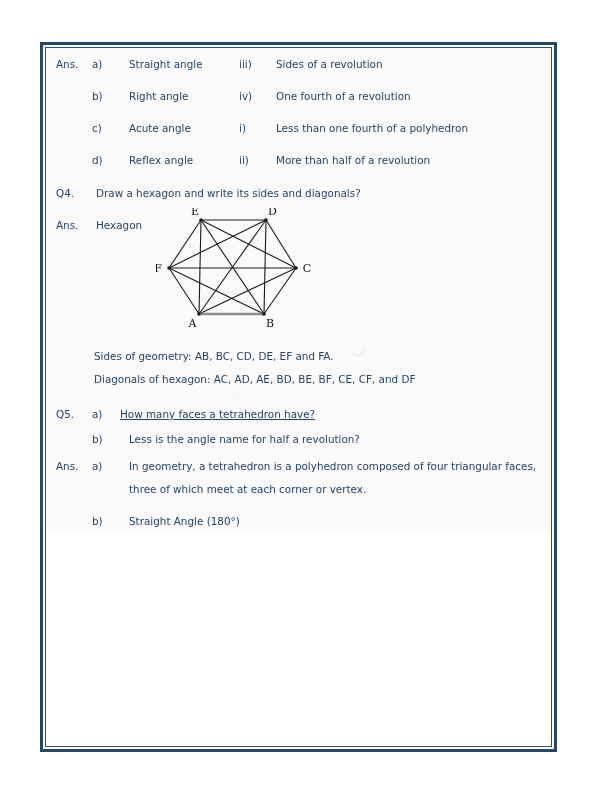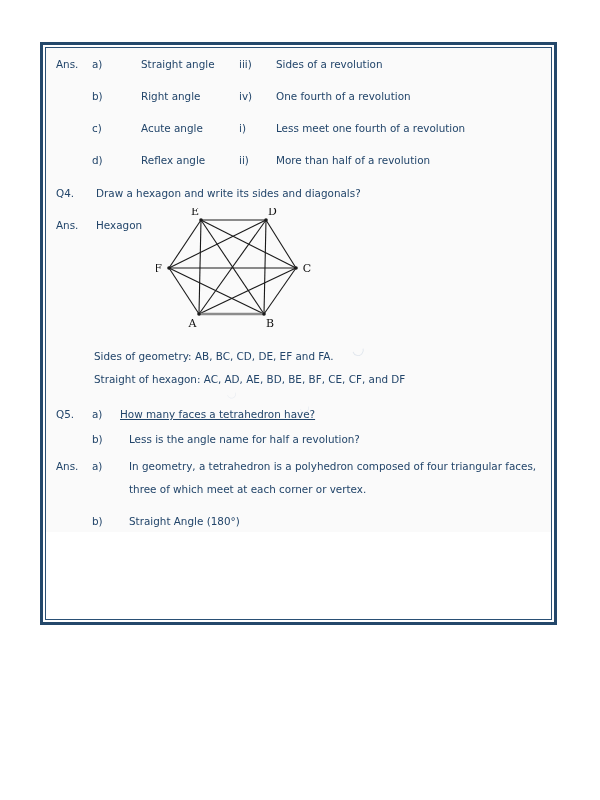--- a/index.html
+++ b/index.html
@@ -13,21 +13,21 @@
     font-family: "DejaVu Sans", sans-serif;
     overflow: hidden;
   }
 
   
   #page-frame {
     position: absolute;
     left: 40px;
     top: 42px;
     width: 517px;
-    height: 583px;
+    height: 710px;
     border: 3px solid #24486b;
     box-sizing: border-box;
     background: #ffffff;
   }
   #page-inner {
     position: absolute;
     left: 2px;
     top: 2px;
     right: 2px;
     bottom: 2px;
@@ -59,21 +59,21 @@
     white-space: nowrap;
   }
 
   .row {
     position: absolute;
     white-space: nowrap;
   }
 
   .c-tag   { position: absolute; left: 10px;  }
   .c-alpha { position: absolute; left: 46px;  }
-  .c-term  { position: absolute; left: 95px; text-align: right;  }
+  .c-term  { position: absolute; left: 83px; text-align: right;  }
   .c-rom   { position: absolute; left: 193px; }
   .c-desc  { position: absolute; left: 230px; }
 
   .q-tag   { position: absolute; left: 10px;  }
   .q-body  { position: absolute; left: 50px;  }
 
   .a5-alpha{ position: absolute; left: 46px;  }
   .a5-body { position: absolute; left: 83px;  white-space: nowrap; }
 
   .indent-body { position: absolute; left: 48px; white-space: nowrap; }
@@ -126,21 +126,21 @@
           <span class="c-alpha">b)</span>
           <span class="c-term">Right angle</span>
           <span class="c-rom">iv)</span>
           <span class="c-desc">One fourth of a revolution</span>
         </div>
 
         <div class="row txt" style="top:74px; left:0; width:100%;">
           <span class="c-alpha">c)</span>
           <span class="c-term">Acute angle</span>
           <span class="c-rom">i)</span>
-          <span class="c-desc">Less meet one fourth of a revolution</span>
+          <span class="c-desc">Less than one fourth of a polyhedron</span>
         </div>
 
         <div class="row txt" style="top:106px; left:0; width:100%;">
           <span class="c-alpha">d)</span>
           <span class="c-term">Reflex angle</span>
           <span class="c-rom">ii)</span>
           <span class="c-desc">More than half of a revolution</span>
         </div>
 
       </div>
@@ -193,21 +193,21 @@
                 <text x="2.0006061733247" y="64.11547920028005" text-anchor="middle">F</text>
               </g>
           </svg>
         </div>
 
         <div class="row txt" style="top:302px; left:0; width:100%;">
           <span class="indent-body">Sides of geometry: AB, BC, CD, DE, EF and FA.</span>
         </div>
 
         <div class="row txt" style="top:325px; left:0; width:100%;">
-          <span class="indent-body">Straight of hexagon: AC, AD, AE, BD, BE, BF, CE, CF, and DF</span>
+          <span class="indent-body">Diagonals of hexagon: AC, AD, AE, BD, BE, BF, CE, CF, and DF</span>
         </div>
 
       </div>
 
       <div>
 
         <div class="row txt" style="top:360px; left:0; width:100%;">
           <span class="q-tag">Q5.</span>
           <span class="a5-alpha">a)</span>
           <span class="a5-body" style="left:74px;text-decoration:underline;">How many faces a tetrahedron have?</span>

